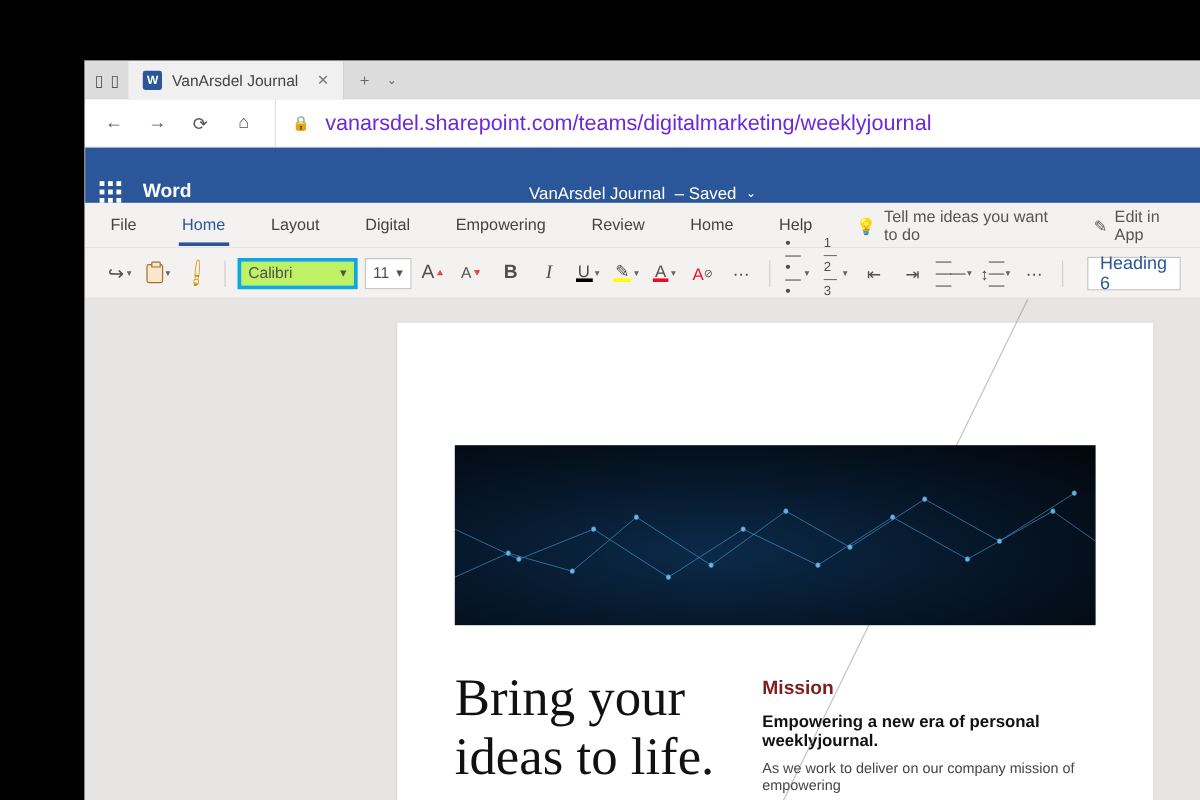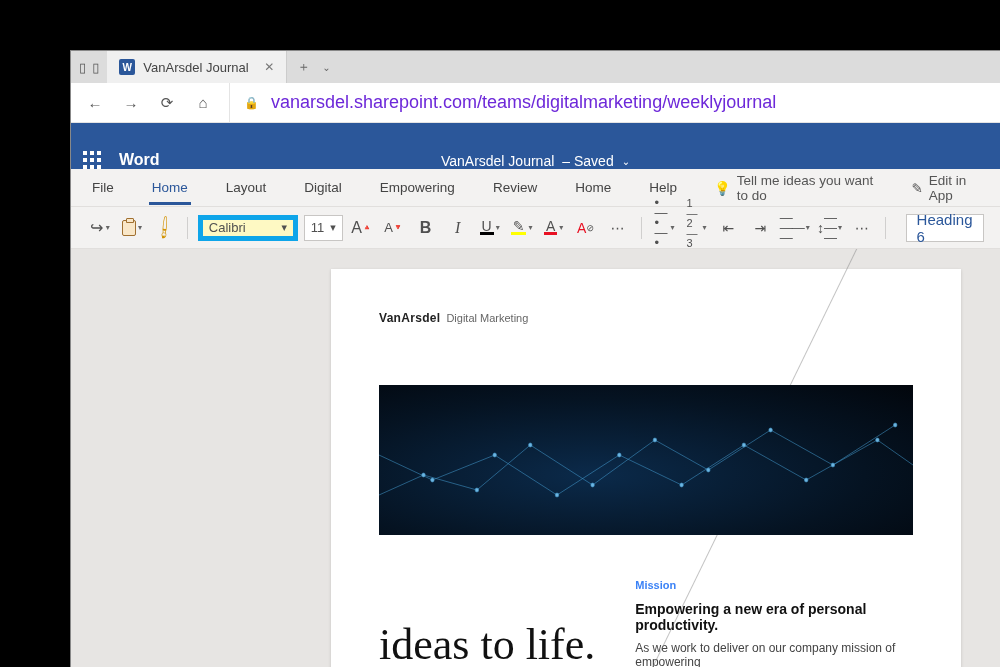--- a/index.html
+++ b/index.html
@@ -141,23 +141,23 @@
 }
 .tbtn {
   min-width: 26px; height: 28px;
   display: flex; align-items: center; justify-content: center;
   padding: 0 3px;
   cursor: pointer;
   font-size: 14px;
 }
 .tbtn small.caret { font-size: 8px; margin-left: 2px; color: #666; }
 .font-sel {
-  border: 5px solid #0ea5e9; height: 26px; min-width: 100px;
+  border: 3px solid #0ea5e9; height: 26px; min-width: 100px;
   display: flex; align-items: center; padding: 0 6px;
-  background: #fef9c3; font-size: 13px; justify-content: space-between;
+  background: #bef264; font-size: 13px; justify-content: space-between;
 }
 .size-sel {
   border: 1px solid #c8c6c4; height: 26px; width: 44px;
   display: flex; align-items: center; padding: 0 6px;
   background: #fff; font-size: 13px; justify-content: space-between;
 }
 .sep { width: 1px; height: 22px; background: #d0cfce; margin: 0 4px; }
 .style-box {
   border: 1px solid #c8c6c4; height: 28px;
   display: flex; align-items: center; padding: 0 10px;
@@ -203,21 +203,21 @@
 }
 .doc-left { flex: 0 0 auto; }
 .doc-h1 {
   font-family: Georgia, "Times New Roman", serif;
   font-size: 44px;
   line-height: 1.12;
   color: #111;
   font-weight: 400;
 }
 .doc-right { flex: 1; padding-top: 8px; min-width: 0;}
-.doc-label { font-weight: 700; font-size: 11px; color: #3b82f6; margin-bottom: 10px; }
+.doc-label { font-weight: 700; font-size: 16px; color: #7f1d1d; margin-bottom: 10px; }
 .doc-sub { font-weight: 700; font-size: 14px; color: #111; margin-bottom: 8px; }
 .doc-p { font-size: 12px; color: #444; }
 .diag {
   position: absolute;
   top: 0; left: 0;
   width: 1px; height: 1000px;
   background: #888;
   transform-origin: top left;
   transform: translate(530px,-30px) rotate(26deg);
   opacity: 0.5;
@@ -361,24 +361,20 @@
     <div class="tbtn">⋯</div>
     <div class="sep"></div>
     <div class="style-box">
       <span>Heading 6</span>
     </div>
   </div>
 
   <div class="canvas-area">
     <div class="page">
       <div class="diag"></div>
-      <div class="brand-row">
-        <span class="brand-strong">VanArsdel</span>
-        <span class="brand-light">Digital Marketing</span>
-      </div>
       <div class="hero">
         <svg viewBox="0 0 600 150" preserveAspectRatio="none">
           <g stroke="#4aa8e0" stroke-width="0.6" fill="#7fd0ff" opacity="0.85">
             <polyline fill="none" points="0,110 50,90 110,105 170,60 240,100 310,55 370,85 440,45 510,80 580,40"></polyline>
             <polyline fill="none" points="0,70 60,95 130,70 200,110 270,70 340,100 410,60 480,95 560,55 600,80"></polyline>
             <circle cx="50" cy="90" r="2"></circle>
               <circle cx="110" cy="105" r="2"></circle>
               <circle cx="170" cy="60" r="2"></circle>
             <circle cx="240" cy="100" r="2"></circle>
               <circle cx="310" cy="55" r="2"></circle>
@@ -393,26 +389,26 @@
               <circle cx="340" cy="100" r="2"></circle>
               <circle cx="410" cy="60" r="2"></circle>
             <circle cx="480" cy="95" r="2"></circle>
               <circle cx="560" cy="55" r="2"></circle>
           </g>
         </svg>
       </div>
       <div class="doc-body">
         <div class="doc-left">
           <div class="doc-h1">
-            <br>
+            <span>Bring your</span><br>
             <span>ideas to life.</span>
           </div>
         </div>
         <div class="doc-right">
           <div class="doc-label">Mission</div>
-          <div class="doc-sub">Empowering a new era of personal productivity.</div>
+          <div class="doc-sub">Empowering a new era of personal weeklyjournal.</div>
           <div class="doc-p">As we work to deliver on our company mission of empowering</div>
         </div>
       </div>
     </div>
   </div>
 
 </div>
 
 </body></html>

